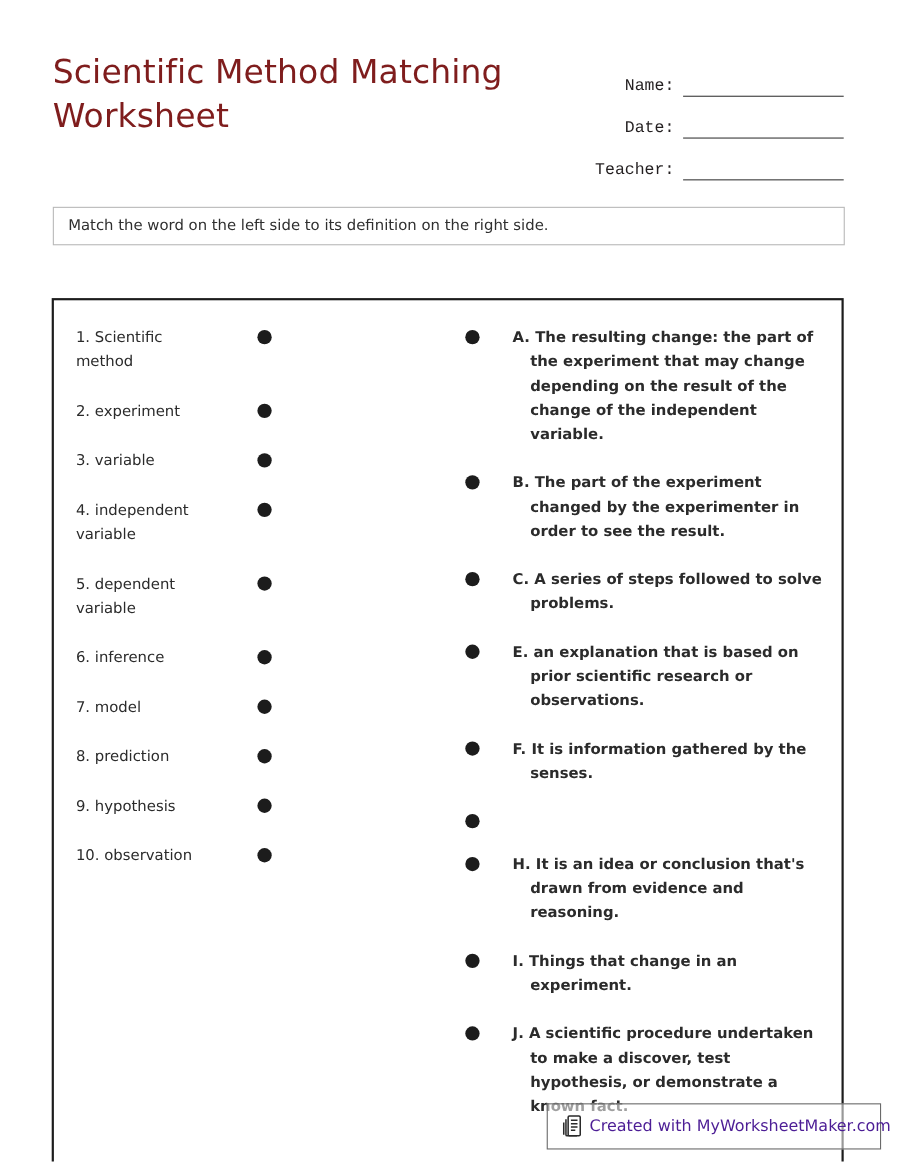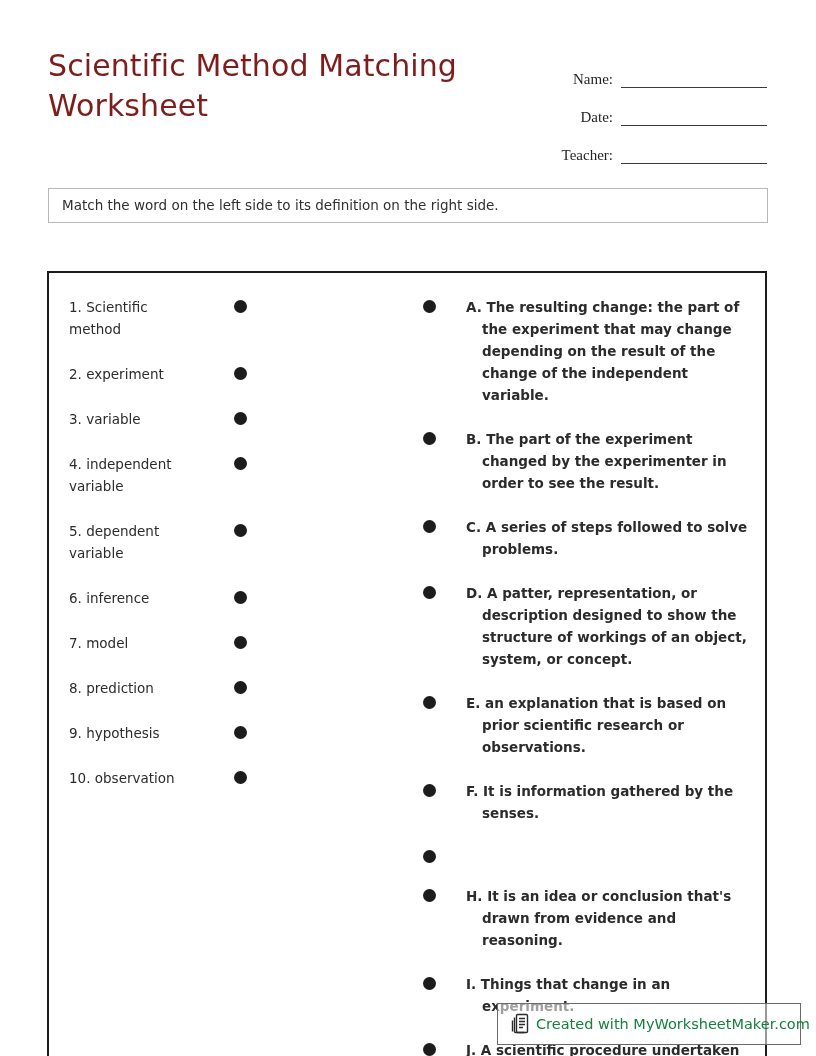--- a/index.html
+++ b/index.html
@@ -43,21 +43,21 @@
     top: 50px;
     width: 230px;
   }
   .meta-row {
     display: flex;
     align-items: flex-end;
     justify-content: flex-end;
     height: 38px;
   }
   .meta-label {
-    font-family: Liberation Serif, serif;
+    font-family: Liberation Mono, monospace;
     font-size: 15px;
     color: #231f20;
     padding-right: 8px;
     white-space: nowrap;
     line-height: 18px;
   }
   .meta-line {
     width: 146px;
     border-bottom: 1.4px solid #3a3a3a;
     height: 19px;
@@ -195,21 +195,21 @@
     height: 26px;
     margin-left: 10px;
     margin-right: 2px;
     flex: 0 0 auto;
     display: flex;
     align-items: center;
     justify-content: center;
   }
   .wm-text {
     font-size: 14.5px;
-    color: #15803d;
+    color: #4c1d95;
     white-space: nowrap;
     line-height: 18px;
   }
 </style>
 </head>
 <body>
 
 <div class="header">
   <div class="title">Scientific Method Matching Worksheet</div>
 
@@ -292,26 +292,20 @@
         </div>
         <div class="right-item">
           <span class="dot dot-right"></span>
           <div class="right-text">
             <div class="right-inner"><span class="letter">C.</span> <span class="body">A series of steps followed to solve problems.</span></div>
           </div>
         </div>
         <div class="right-item">
           <span class="dot dot-right"></span>
           <div class="right-text">
-            <div class="right-inner"><span class="letter">D.</span> <span class="body">A patter, representation, or description designed to show the structure of workings of an object, system, or concept.</span></div>
-          </div>
-        </div>
-        <div class="right-item">
-          <span class="dot dot-right"></span>
-          <div class="right-text">
             <div class="right-inner"><span class="letter">E.</span> <span class="body">an explanation that is based on prior scientific research or observations.</span></div>
           </div>
         </div>
         <div class="right-item">
           <span class="dot dot-right"></span>
           <div class="right-text">
             <div class="right-inner"><span class="letter">F.</span> <span class="body">It is information gathered by the senses.</span></div>
           </div>
         </div>
         <div class="right-item">

